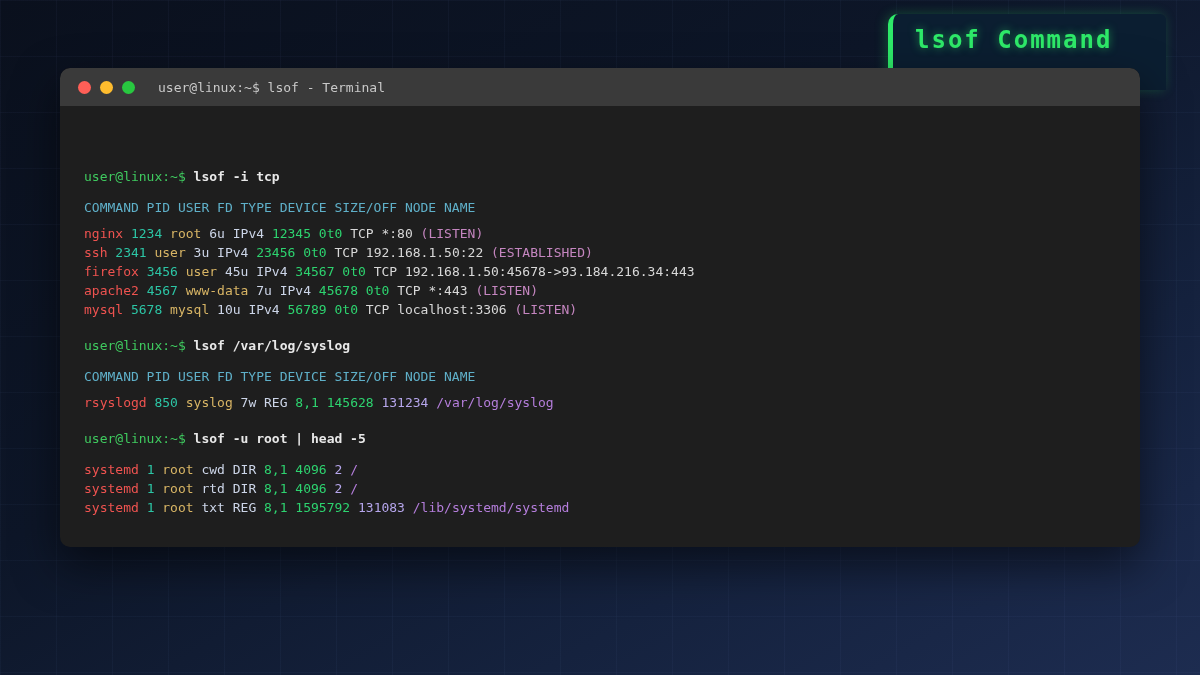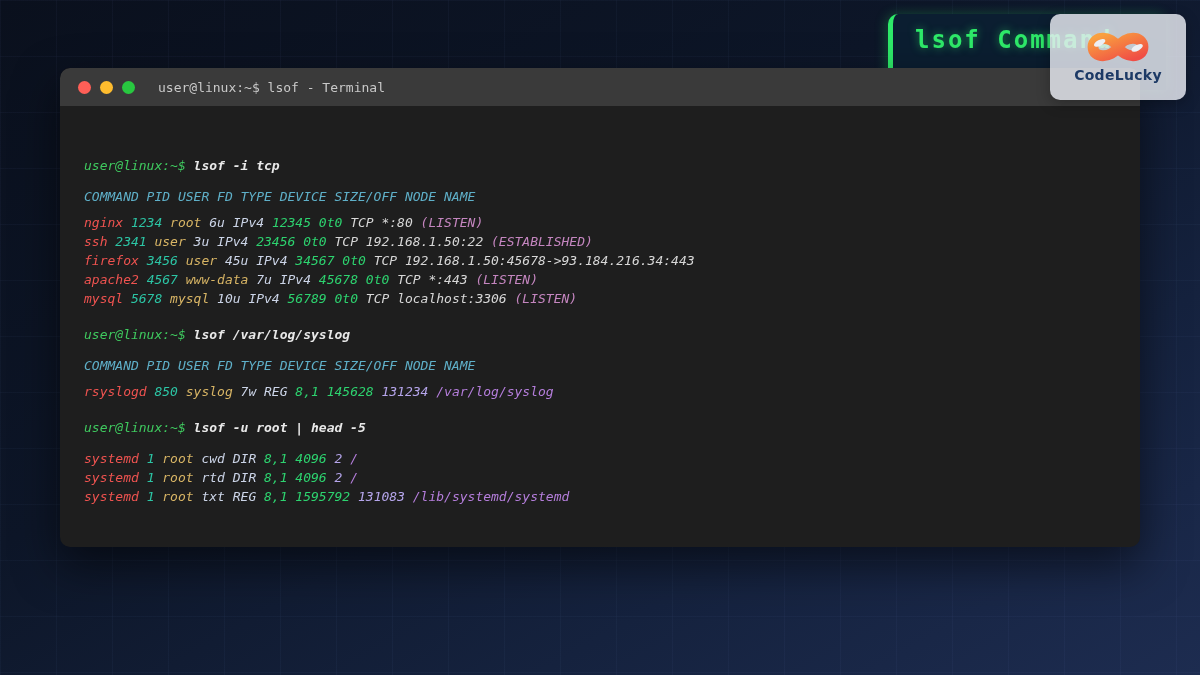--- a/index.html
+++ b/index.html
@@ -47,25 +47,24 @@
   }
   .dot { width: 13px; height: 13px; border-radius: 50%; margin-right: 9px; display: inline-block; }
   .dot.red { background: #ff5f57; }
   .dot.yellow { background: #febc2e; }
   .dot.green { background: #28c840; }
   .titlebar .title {
     margin-left: 14px; color: #c9c9c9; font-size: 13px;
     font-family: "DejaVu Sans Mono", "Liberation Mono", monospace;
   }
   .content {
-    padding: 12px 24px;
+    padding: 23px 24px;
     font-family: "DejaVu Sans Mono", "Liberation Mono", monospace;
     font-size: 13px; line-height: 19px;
     white-space: pre; 
-    font-style: italic;
   }
   .section { margin-bottom: 17px; }
   .cmdline { margin-bottom: 12px; }
   .header-line { color: var(--c-header); margin-bottom: 7px; }
   .tk-prompt  { color: var(--c-prompt); }
   .tk-cmdtext { color: var(--c-cmdtext); font-weight: bold; }
   .tk-process { color: var(--c-process); }
   .tk-pid     { color: var(--c-pid); text-align: center; }
   .tk-user    { color: var(--c-user); }
   .tk-fd      { color: var(--c-fd); }
@@ -109,28 +108,14 @@
       <span class="dot yellow"></span>
       <span class="dot green"></span>
       <span class="title">user@linux:~$ lsof - Terminal</span>
     </div>
     <div class="content">
       <div id="terminal-output"><div class="section"><div class="cmdline"><span class="tk-prompt">user@linux:~$ </span><span class="tk-cmdtext">lsof -i tcp</span></div><div class="header-line">COMMAND PID USER FD TYPE DEVICE SIZE/OFF NODE NAME</div><div class="row-line"><span class="tk-process">nginx</span> <span class="tk-pid">1234</span> <span class="tk-user">root</span> <span class="tk-fd">6u</span> <span class="tk-fd">IPv4</span> <span class="tk-num">12345</span> <span class="tk-num">0t0</span> <span class="tk-plain">TCP</span> <span class="tk-plain">*:80</span> <span class="tk-status">(LISTEN)</span></div><div class="row-line"><span class="tk-process">ssh</span> <span class="tk-pid">2341</span> <span class="tk-user">user</span> <span class="tk-fd">3u</span> <span class="tk-fd">IPv4</span> <span class="tk-num">23456</span> <span class="tk-num">0t0</span> <span class="tk-plain">TCP</span> <span class="tk-plain">192.168.1.50:22</span> <span class="tk-status">(ESTABLISHED)</span></div><div class="row-line"><span class="tk-process">firefox</span> <span class="tk-pid">3456</span> <span class="tk-user">user</span> <span class="tk-fd">45u</span> <span class="tk-fd">IPv4</span> <span class="tk-num">34567</span> <span class="tk-num">0t0</span> <span class="tk-plain">TCP</span> <span class="tk-plain">192.168.1.50:45678-&gt;93.184.216.34:443</span></div><div class="row-line"><span class="tk-process">apache2</span> <span class="tk-pid">4567</span> <span class="tk-user">www-data</span> <span class="tk-fd">7u</span> <span class="tk-fd">IPv4</span> <span class="tk-num">45678</span> <span class="tk-num">0t0</span> <span class="tk-plain">TCP</span> <span class="tk-plain">*:443</span> <span class="tk-status">(LISTEN)</span></div><div class="row-line"><span class="tk-process">mysql</span> <span class="tk-pid">5678</span> <span class="tk-user">mysql</span> <span class="tk-fd">10u</span> <span class="tk-fd">IPv4</span> <span class="tk-num">56789</span> <span class="tk-num">0t0</span> <span class="tk-plain">TCP</span> <span class="tk-plain">localhost:3306</span> <span class="tk-status">(LISTEN)</span></div></div><div class="section"><div class="cmdline"><span class="tk-prompt">user@linux:~$ </span><span class="tk-cmdtext">lsof /var/log/syslog</span></div><div class="header-line">COMMAND PID USER FD TYPE DEVICE SIZE/OFF NODE NAME</div><div class="row-line"><span class="tk-process">rsyslogd</span> <span class="tk-pid">850</span> <span class="tk-user">syslog</span> <span class="tk-fd">7w</span> <span class="tk-fd">REG</span> <span class="tk-num">8,1</span> <span class="tk-num">145628</span> <span class="tk-node">131234</span> <span class="tk-path">/var/log/syslog</span></div></div><div class="section"><div class="cmdline"><span class="tk-prompt">user@linux:~$ </span><span class="tk-cmdtext">lsof -u root | head -5</span></div><div class="row-line"><span class="tk-process">systemd</span> <span class="tk-pid">1</span> <span class="tk-user">root</span> <span class="tk-fd">cwd</span> <span class="tk-fd">DIR</span> <span class="tk-num">8,1</span> <span class="tk-num">4096</span> <span class="tk-node">2</span> <span class="tk-path">/</span></div><div class="row-line"><span class="tk-process">systemd</span> <span class="tk-pid">1</span> <span class="tk-user">root</span> <span class="tk-fd">rtd</span> <span class="tk-fd">DIR</span> <span class="tk-num">8,1</span> <span class="tk-num">4096</span> <span class="tk-node">2</span> <span class="tk-path">/</span></div><div class="row-line"><span class="tk-process">systemd</span> <span class="tk-pid">1</span> <span class="tk-user">root</span> <span class="tk-fd">txt</span> <span class="tk-fd">REG</span> <span class="tk-num">8,1</span> <span class="tk-num">1595792</span> <span class="tk-node">131083</span> <span class="tk-path">/lib/systemd/systemd</span></div></div></div>
       <div class="final-line"><span class="tk-prompt">user@linux:~$</span><span class="cursor"></span></div>
     </div>
   </div>
 
-  <div class="watermark">
-    <svg width="100" height="50" viewBox="0 0 120 60">
-      <defs>
-        <linearGradient id="lg" x1="0" y1="0" x2="1" y2="1">
-          <stop offset="0" stop-color="#f9a03f"></stop>
-          <stop offset="1" stop-color="#f04e45"></stop>
-        </linearGradient>
-      </defs>
-      <path d="M30 30 C30 16 52 16 60 30 C68 44 90 44 90 30 C90 16 68 16 60 30 C52 44 30 44 30 30 Z" fill="none" stroke="url(#lg)" stroke-width="13" stroke-linejoin="round"></path>
-      <ellipse cx="38" cy="25" rx="7.5" ry="3.5" fill="#edeff4" transform="rotate(-28 38 25)"></ellipse>
-      <ellipse cx="83" cy="31" rx="7.5" ry="3.5" fill="#edeff4" transform="rotate(-28 83 31)"></ellipse>
-    </svg>
-    <div class="brand">CodeLucky</div>
-  </div>
 
 </div>
 
 </body></html>

